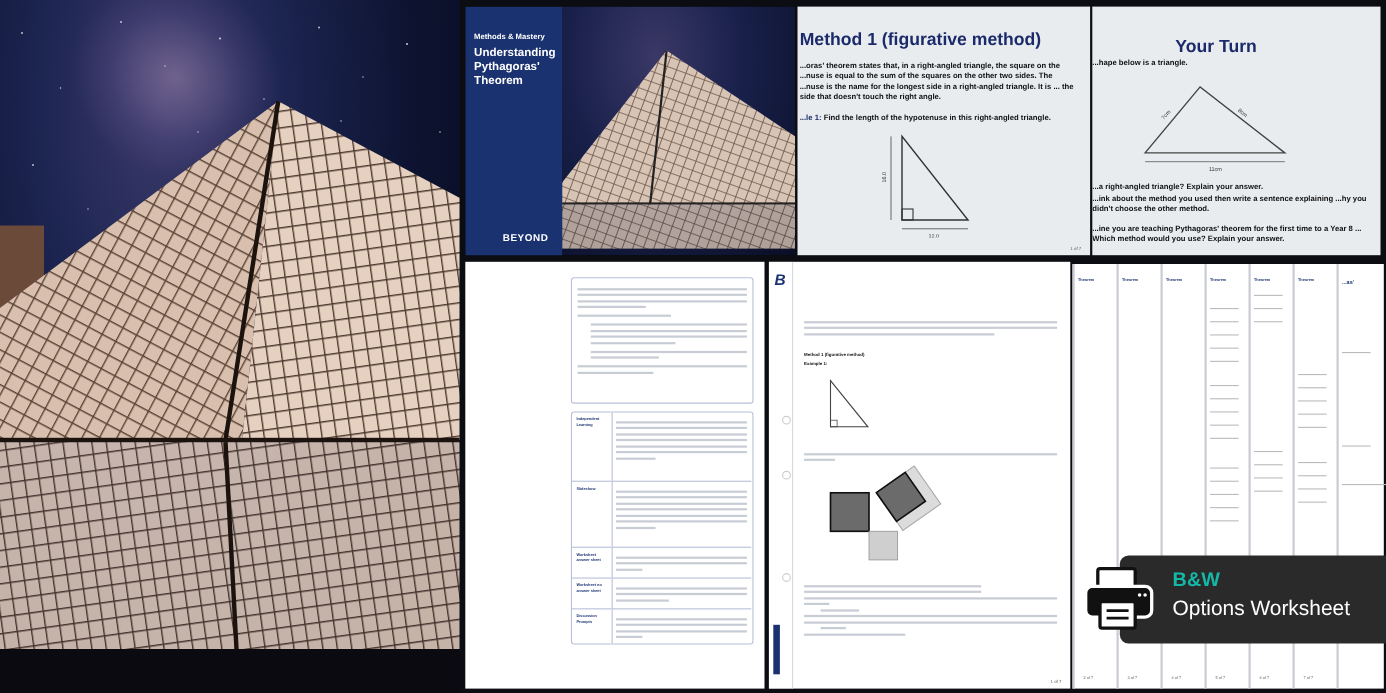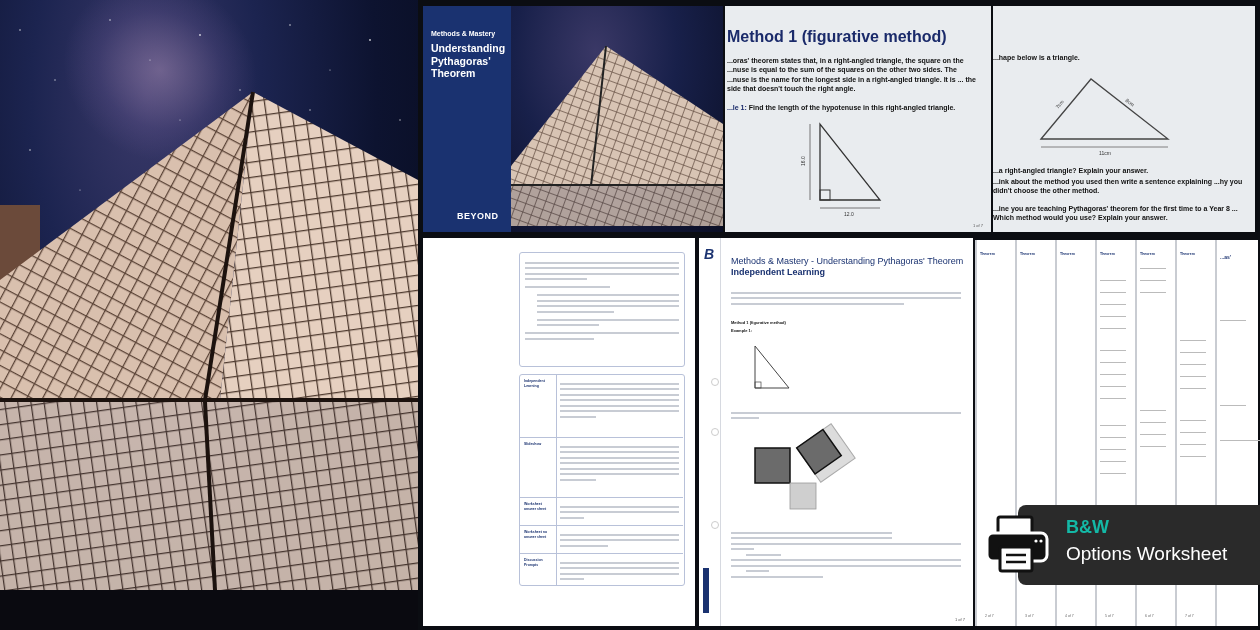--- a/index.html
+++ b/index.html
@@ -163,20 +163,21 @@
     <rect x="20" y="74" width="10" height="10" fill="none" stroke="#333" stroke-width="1"></rect>
     <line x1="10" y1="8" x2="10" y2="84" stroke="#555" stroke-width="0.8"></line>
     <line x1="20" y1="92" x2="80" y2="92" stroke="#555" stroke-width="0.8"></line>
     <text x="5" y="50" font-size="5" fill="#333" transform="rotate(-90 5 50)">16.0</text>
     <text x="44" y="100" font-size="5" fill="#333">12.0</text>
   </svg>
   <div class="pgnum">1 of 7</div>
 </div>
 
 <div class="slide yourturn">
+  <h2>Your Turn</h2>
   <div class="lead">...hape below is a triangle.</div>
   <svg width="150" height="90">
     <polygon points="8,68 58,8 135,68" fill="none" stroke="#444" stroke-width="1.3"></polygon>
     <line x1="8" y1="76" x2="135" y2="76" stroke="#666" stroke-width="0.8"></line>
     <text x="25" y="38" font-size="5" fill="#333" transform="rotate(-48 25 38)">7cm</text>
     <text x="92" y="30" font-size="5" fill="#333" transform="rotate(38 92 30)">8cm</text>
     <text x="66" y="84" font-size="5" fill="#333">11cm</text>
   </svg>
   <div class="q" style="top:160px">...a right-angled triangle? Explain your answer.</div>
   <div class="q" style="top:171px">...ink about the method you used then write a sentence explaining ...hy you didn't choose the other method.</div>
@@ -258,24 +259,20 @@
 </div>
 
 <div class="slide worksheet">
   <div class="spine">
     <div class="blogo">B</div>
     <div class="ring" style="top:140px"></div>
     <div class="ring" style="top:190px"></div>
     <div class="ring" style="top:283px"></div>
   </div>
   <div style="position:absolute;left:4px;top:330px;width:6px;height:45px;background:#1a3270;"></div>
-  <h3>
-    <span>Methods &amp; Mastery - Understanding Pythagoras' Theorem</span>
-    <b>Independent Learning</b>
-  </h3>
   <div class="blk" style="top:50px">
       <div class="line"></div>
       <div class="line"></div>
       <div class="line" style="width:75%"></div>
     </div>
   <div class="sec" style="top:82px">Method 1 (figurative method)</div>
   <div class="sec" style="top:90px">Example 1:</div>
   <svg style="position:absolute;left:50px;top:105px" width="50" height="55">
     <polygon points="6,3 6,45 40,45" fill="none" stroke="#444" stroke-width="1"></polygon>
     <rect x="6" y="39" width="6" height="6" fill="none" stroke="#444" stroke-width="0.7"></rect>

